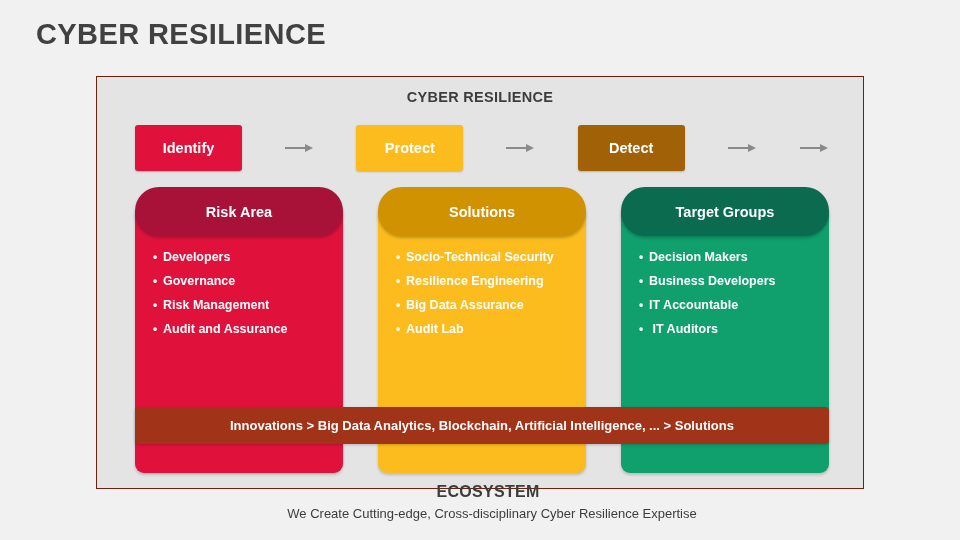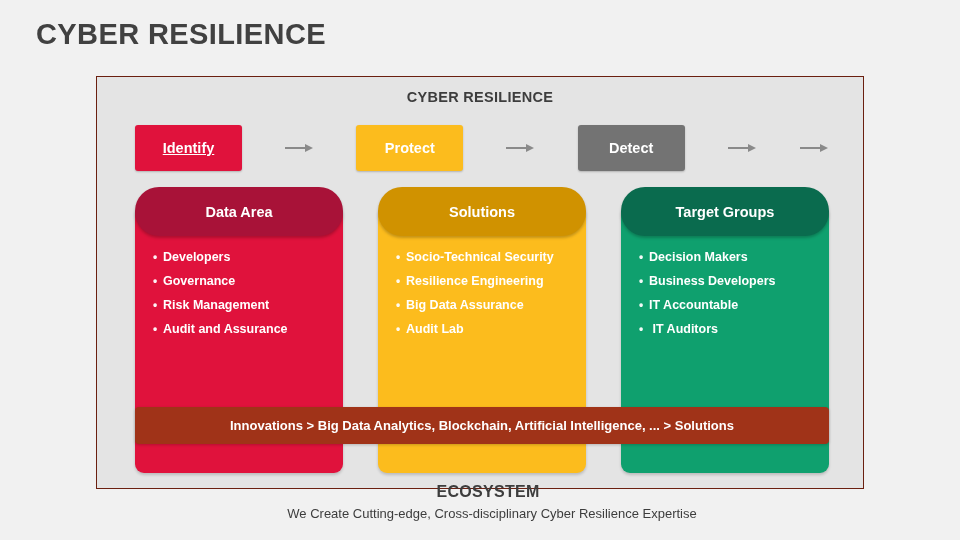--- a/index.html
+++ b/index.html
@@ -202,53 +202,53 @@
 </head>
 <body>
 
 <div id="slide-title">CYBER RESILIENCE</div>
 
 <div id="panel">
 
   <div id="panel-title">CYBER RESILIENCE</div>
 
   <div id="flow-row">
-      <div class="flow-box" style="background: rgb(224, 18, 60); text-decoration: underline;">Identify</div>
+      <div class="flow-box" style="background: rgb(224, 18, 60);">Identify</div>
       <div class="flow-arrow">
         <svg width="28" height="10" viewBox="0 0 28 10">
           <line x1="0" y1="5" x2="20" y2="5" stroke="#8a8a8a" stroke-width="2"></line>
           <polygon points="20,1 28,5 20,9" fill="#8a8a8a"></polygon>
         </svg>
       </div>
       <div class="flow-box" style="background: rgb(252, 188, 29);">Protect</div>
       <div class="flow-arrow">
         <svg width="28" height="10" viewBox="0 0 28 10">
           <line x1="0" y1="5" x2="20" y2="5" stroke="#8a8a8a" stroke-width="2"></line>
           <polygon points="20,1 28,5 20,9" fill="#8a8a8a"></polygon>
         </svg>
       </div>
-      <div class="flow-box" style="background: #737373;">Detect</div>
+      <div class="flow-box" style="background: #a16207;">Detect</div>
       <div class="flow-arrow">
         <svg width="28" height="10" viewBox="0 0 28 10">
           <line x1="0" y1="5" x2="20" y2="5" stroke="#8a8a8a" stroke-width="2"></line>
           <polygon points="20,1 28,5 20,9" fill="#8a8a8a"></polygon>
         </svg>
       </div>
       <div class="flow-arrow">
         <svg width="28" height="10" viewBox="0 0 28 10">
           <line x1="0" y1="5" x2="20" y2="5" stroke="#8a8a8a" stroke-width="2"></line>
           <polygon points="20,1 28,5 20,9" fill="#8a8a8a"></polygon>
         </svg>
       </div>
     </div>
 
   <div id="columns">
       <div class="column">
         <div class="col-body" style="background: rgb(224, 18, 60);"></div>
-        <div class="col-header" style="background: rgb(168, 18, 56);">Data Area</div>
+        <div class="col-header" style="background: rgb(168, 18, 56);">Risk Area</div>
         <ul class="col-list">
           <li>
             <span class="bullet">•</span>
             <span class="item-text">Developers</span>
           </li>
           <li>
             <span class="bullet">•</span>
             <span class="item-text">Governance</span>
           </li>
           <li>

